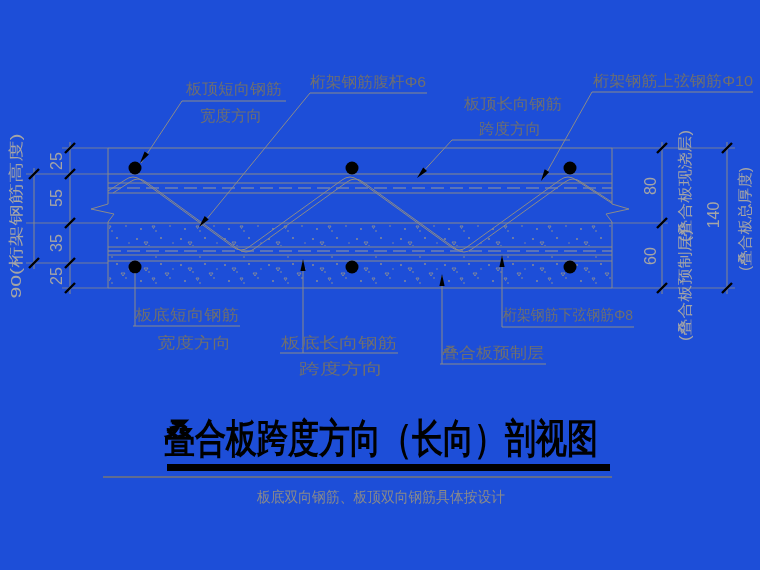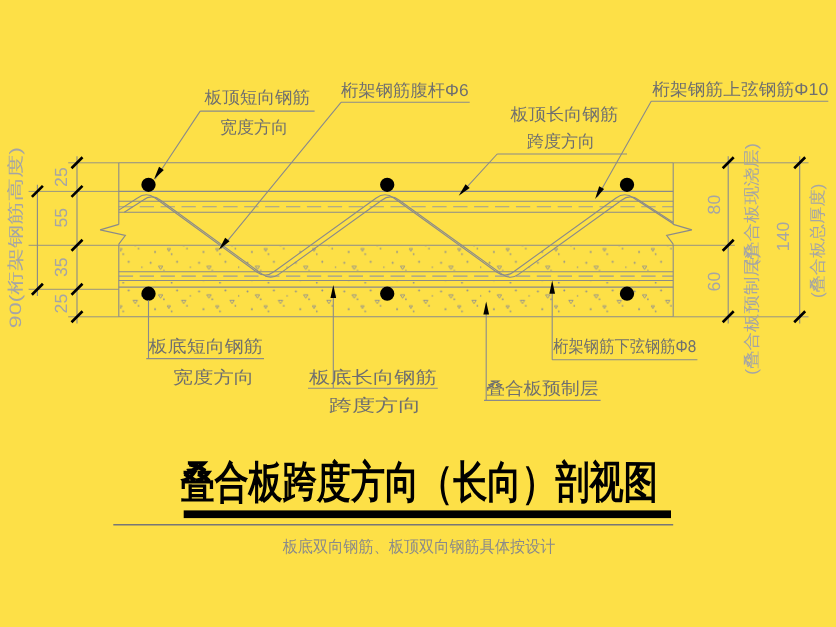--- a/index.html
+++ b/index.html
@@ -1,16 +1,16 @@
 <!DOCTYPE html>
 <html><head>
 <meta charset="utf-8">
 <style>
   html,body{margin:0;padding:0;background:#fff;}
-  #page{position:relative;width:760px;height:570px;background:#fde047;overflow:hidden;}
+  #page{position:relative;width:760px;height:570px;background:#1d4ed8;overflow:hidden;}
   svg{display:block;}
   text{font-family:"Liberation Sans","DejaVu Sans",sans-serif;}
   .gline{stroke:#8a8a8a;stroke-width:1;fill:none;}
   .thin{stroke:#8a8a8a;stroke-width:0.8;fill:none;}
   .gdash{stroke:#9a9a9a;stroke-width:1;fill:none;stroke-dasharray:13 6;}
   .tick{stroke:#000;stroke-width:2.4;fill:none;}
   .black{fill:#000;stroke:none;}
   .callout-text{fill:#6f6f6f;font-size:15.5px;}
   .dim-text{fill:#a5a5a5;font-size:16px;}
   .dim-label{fill:#a5a5a5;font-size:15px;}

